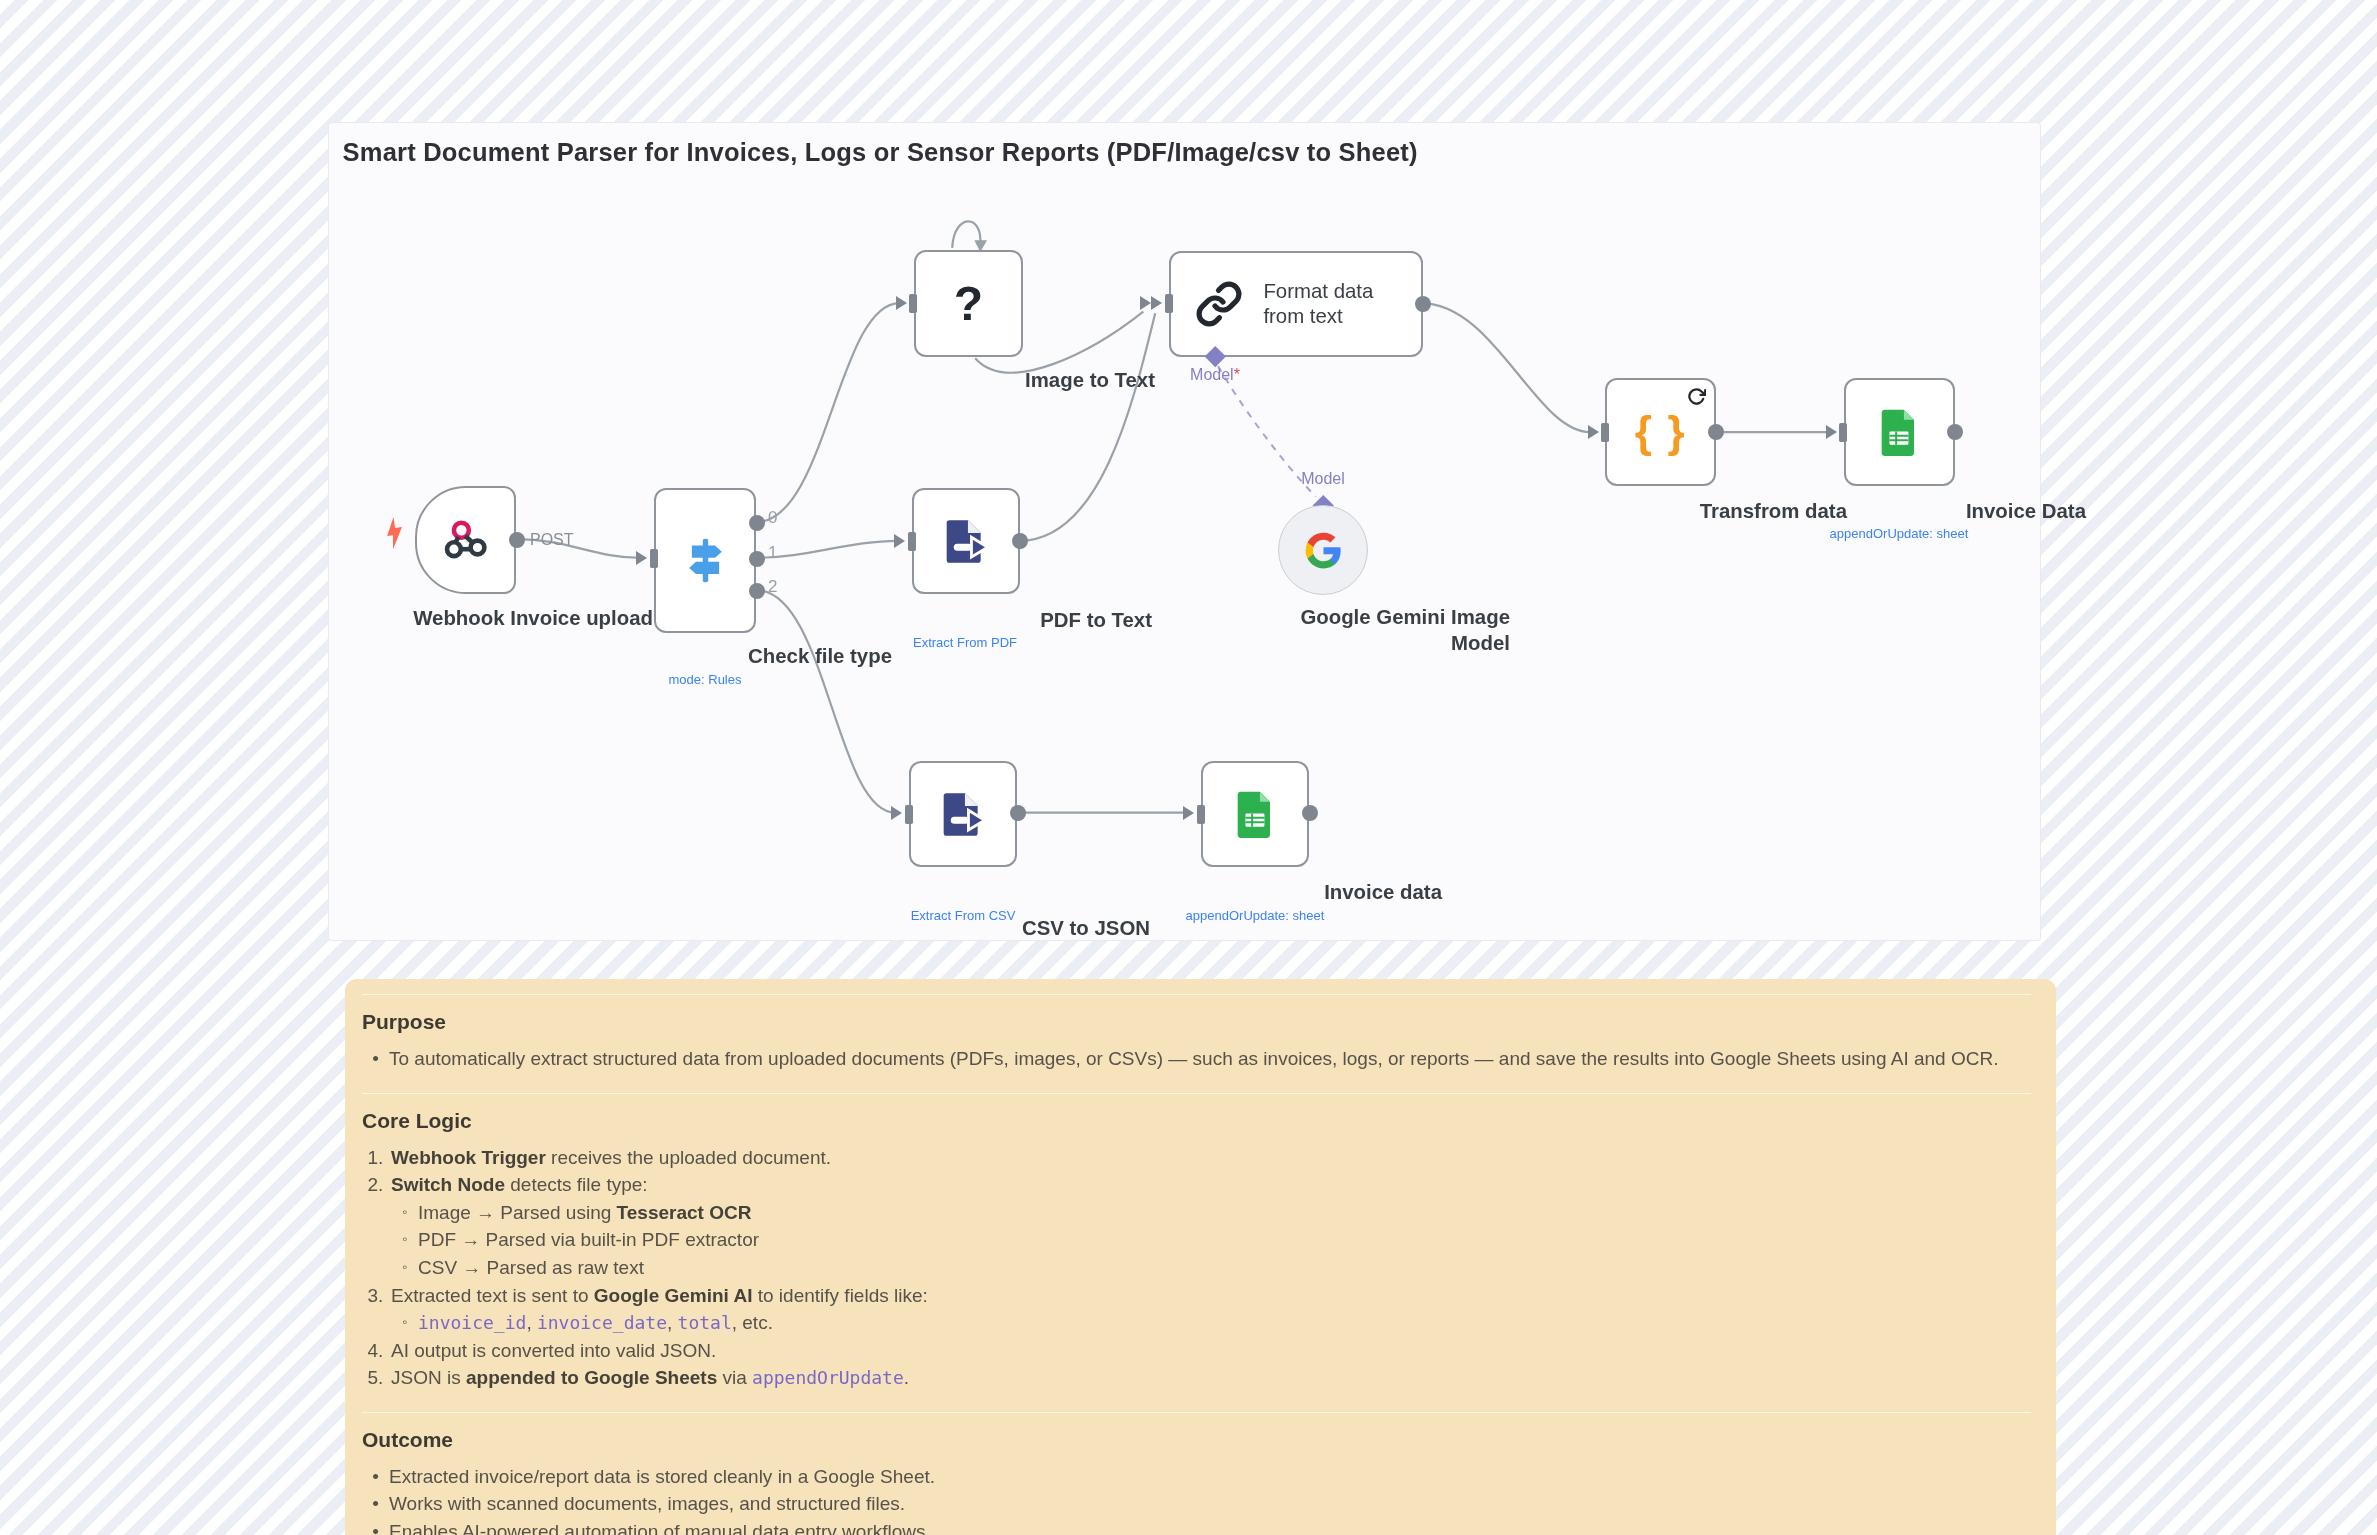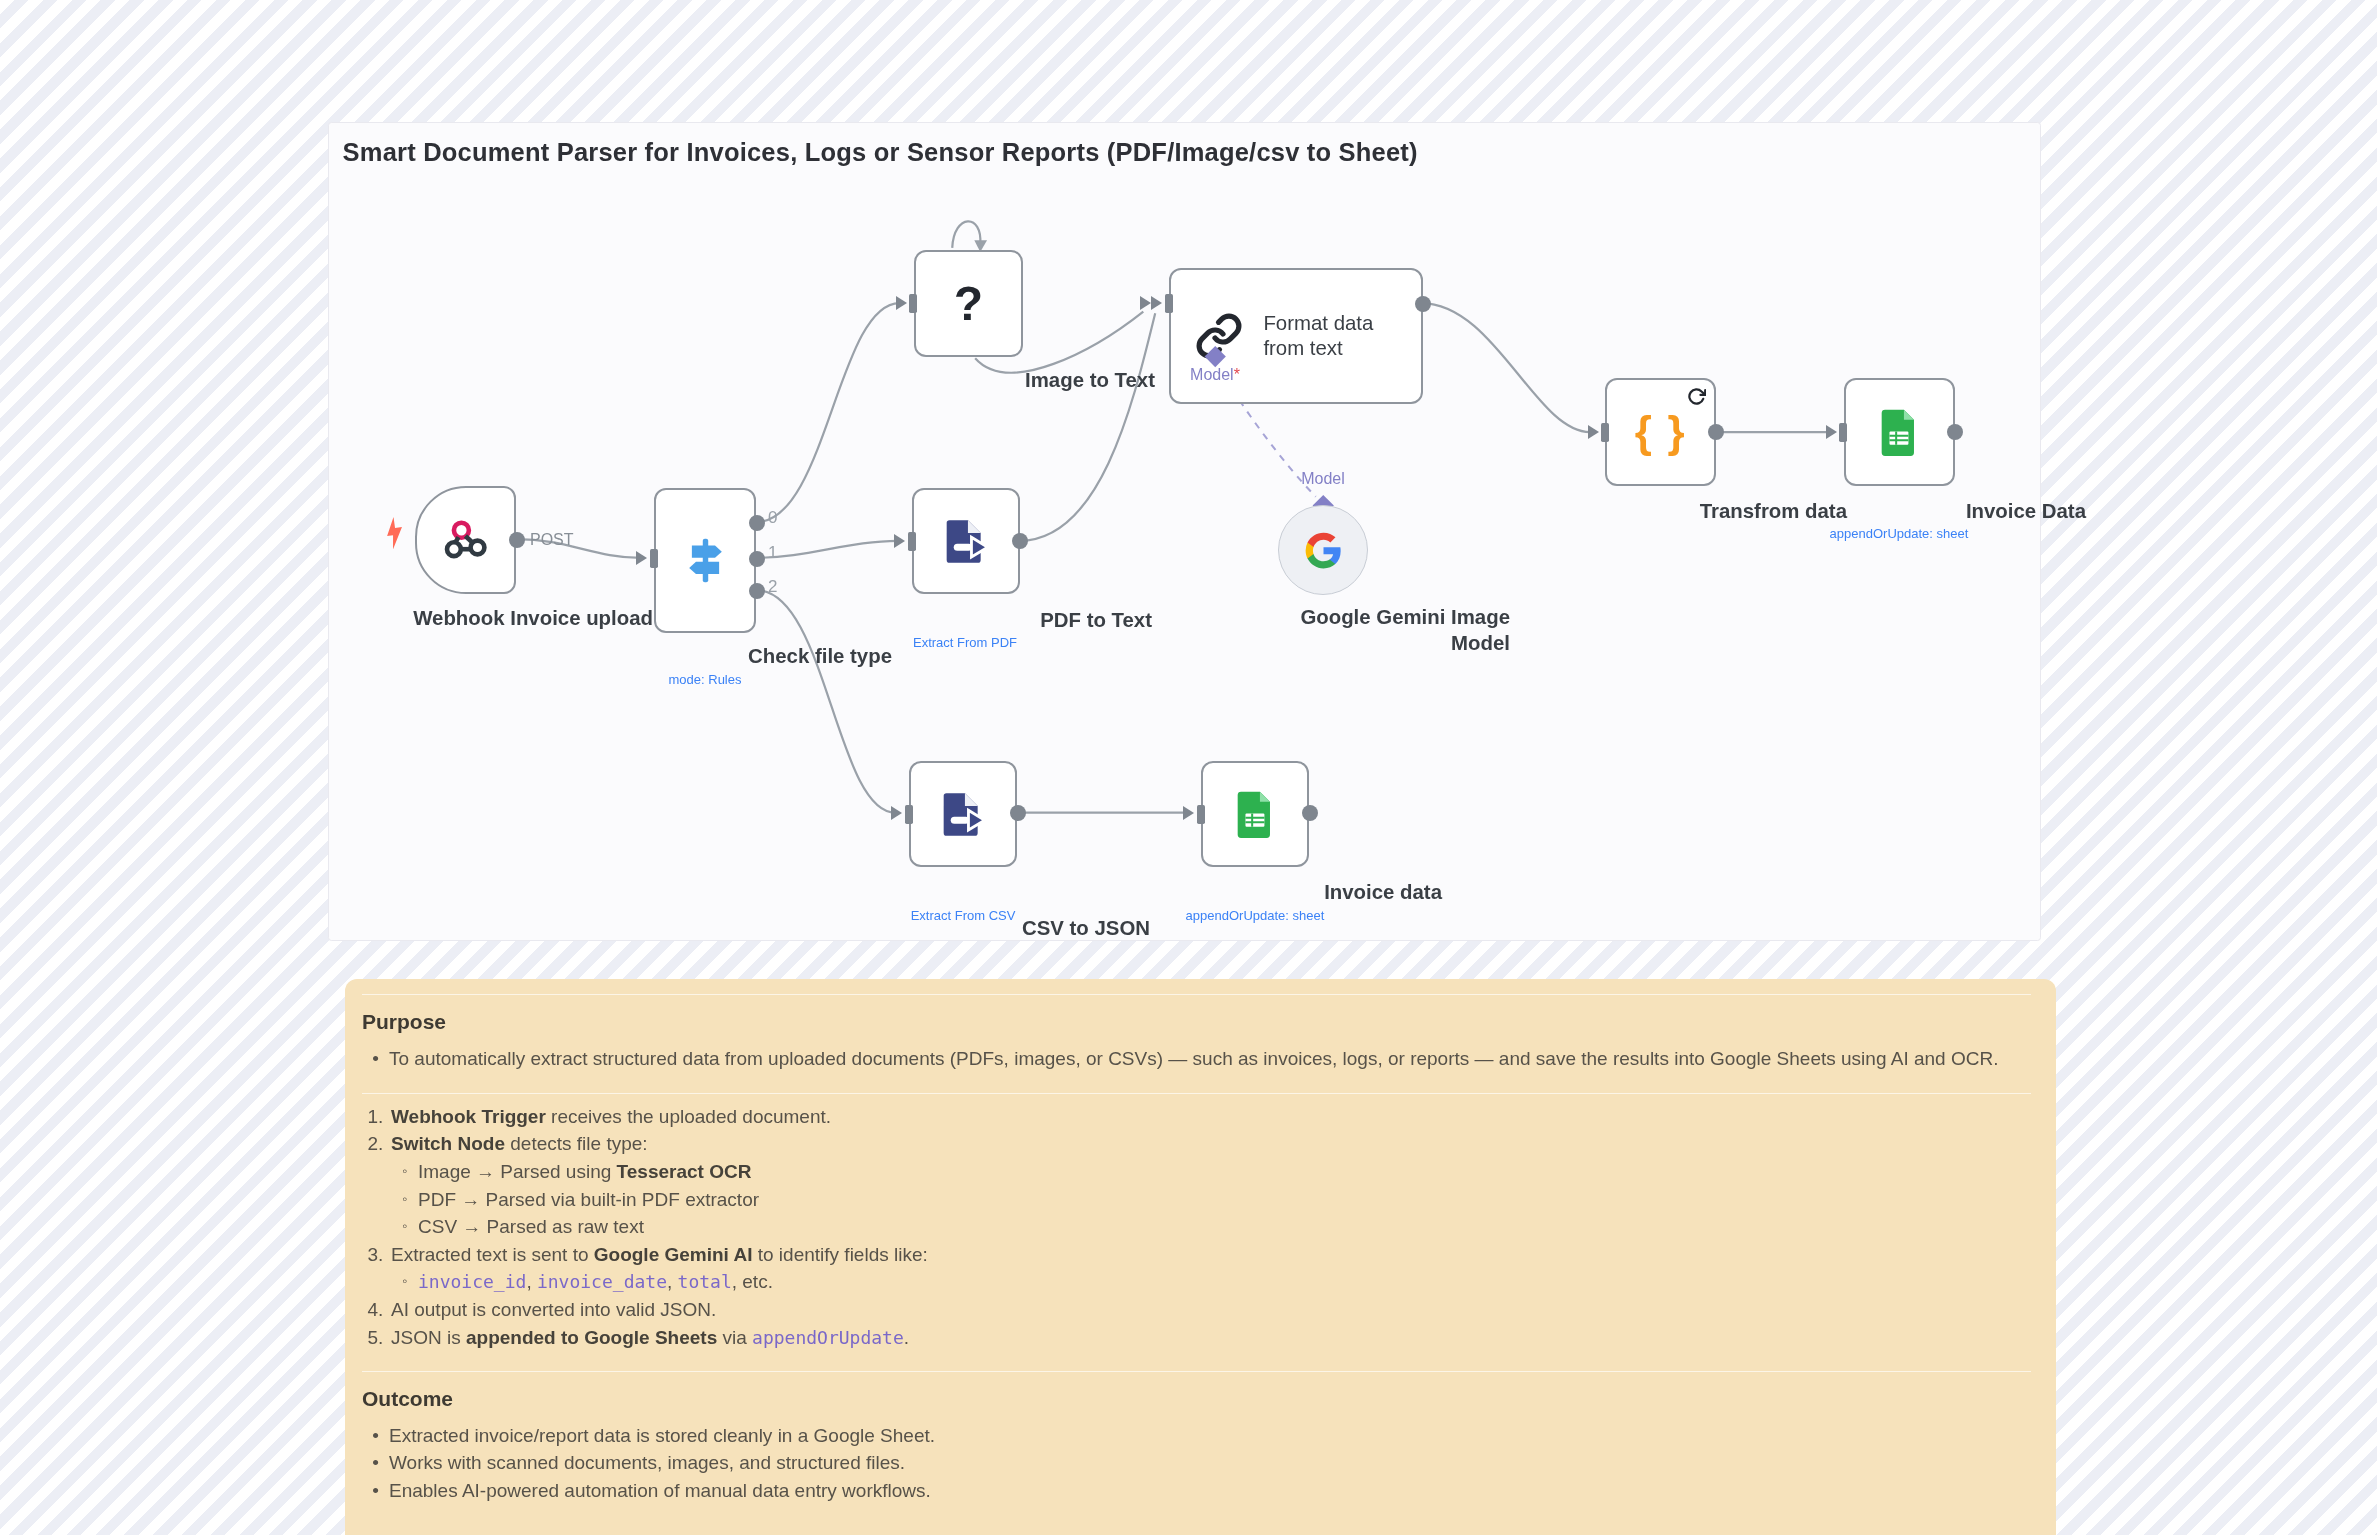--- a/index.html
+++ b/index.html
@@ -158,21 +158,21 @@
       <rect x="9" y="19.5" width="13" height="5" rx="2.5" fill="#ffffff"></rect>
       <path d="M21.5 15 L33 22 L21.5 29 Z" fill="#3d4886" stroke="#ffffff" stroke-width="2"></path>
     </svg>
   </div>
   <div class="in-arrow" style="left:565px; top:411px;"></div>
   <div class="in-plug" style="left:579px; top:409px;"></div>
   <div class="out-dot" style="left:683px; top:410px;"></div>
   <div class="node-label" style="left:449px; top:485px;">PDF to Text</div>
   <div class="node-sublabel" style="left:449px; top:512px;">Extract From PDF</div>
 
-  <div class="node" style="left:840px; top:145px; width:254px; height:136px; justify-content:flex-start; padding-left:24px; gap:20.4px;">
+  <div class="node" style="left:840px; top:128px; width:254px; height:106px; justify-content:flex-start; padding-left:24px; gap:20.4px;">
     <svg width="48" height="48" viewBox="0 0 24 24" fill="none" stroke="#23272e" stroke-width="2.6" stroke-linecap="round" stroke-linejoin="round">
       <path d="M10 13a5 5 0 0 0 7.54.54l3-3a5 5 0 0 0-7.07-7.07l-1.72 1.71"></path>
       <path d="M14 11a5 5 0 0 0-7.54-.54l-3 3a5 5 0 0 0 7.07 7.07l1.71-1.71"></path>
     </svg>
     <div class="format-text">
       <div>Format data</div>
       <div>from text</div>
     </div>
   </div>
   <div class="in-arrow" style="left:811px; top:173px;"></div>
@@ -255,20 +255,21 @@
 
 <div class="note">
   <hr>
   <h3>Purpose</h3>
   <div class="li">
     <span class="marker">•</span>
     <span>To automatically extract structured data from uploaded documents (PDFs, images, or CSVs) — such as invoices, logs, or reports — and save the results into Google Sheets using AI and OCR.</span>
   </div>
   <div class="section-gap"></div>
   <hr>
+  <h3>Core Logic</h3>
 
   <div class="li">
     <span class="num">1.</span>
     <span><b>Webhook Trigger</b><span> receives the uploaded document.</span></span>
   </div>
   <div class="li">
     <span class="num">2.</span>
     <span><b>Switch Node</b><span> detects file type:</span></span>
   </div>
   <div class="li sub">

